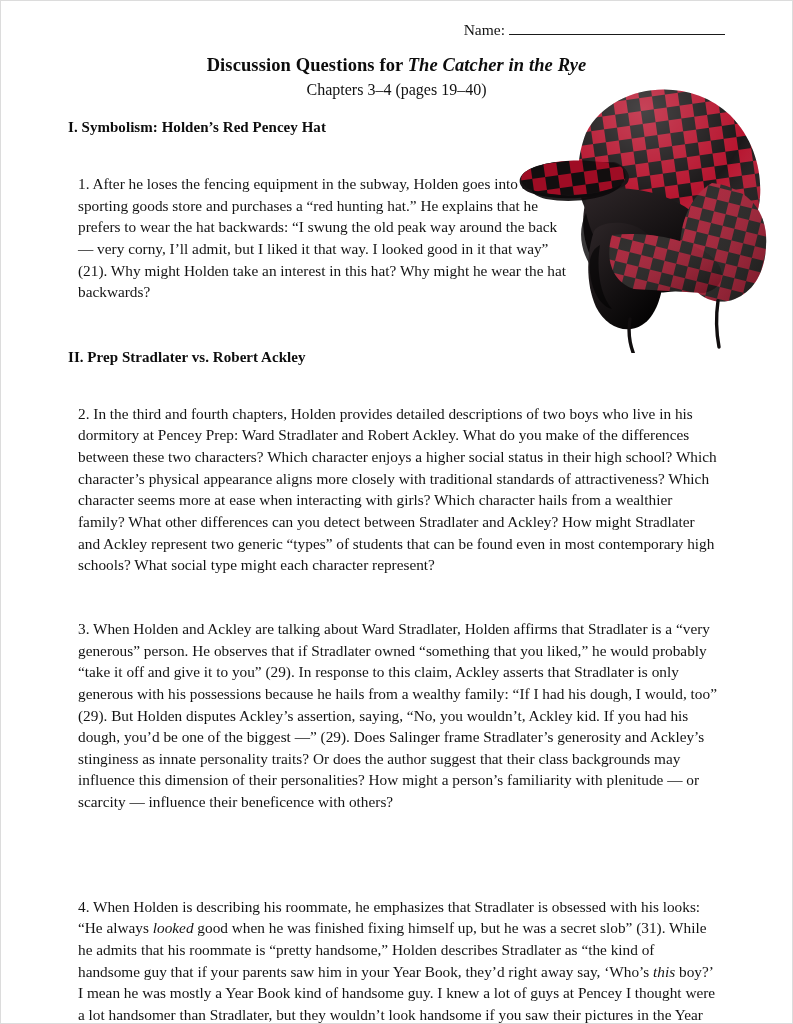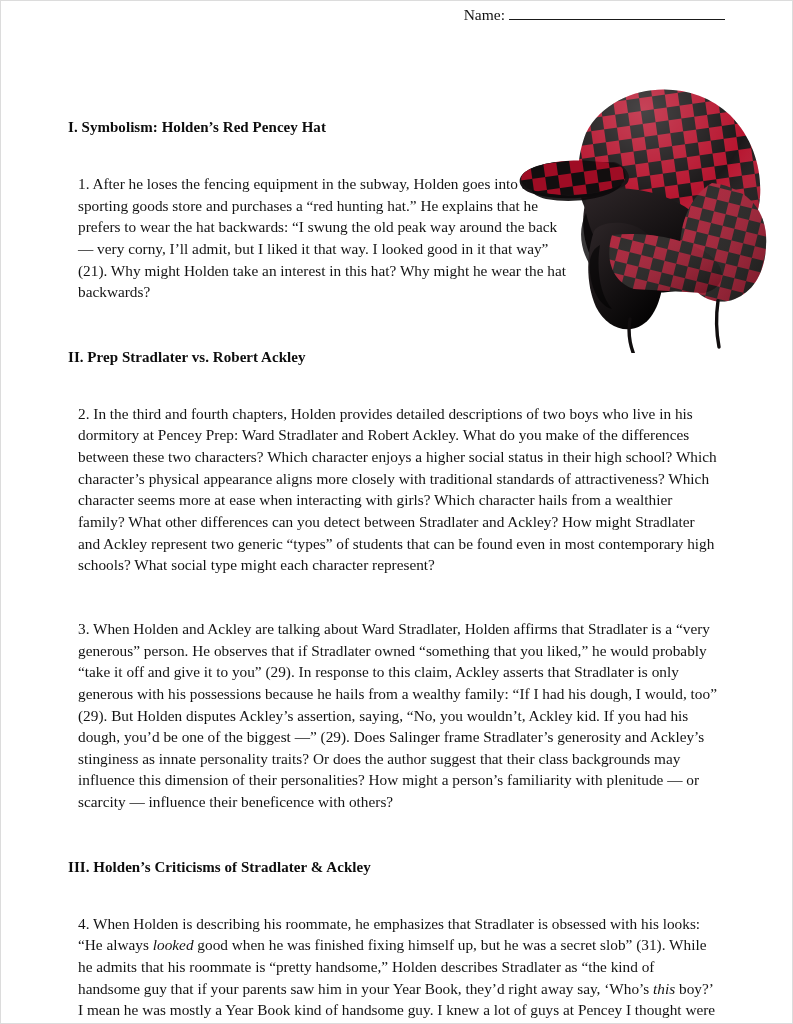--- a/index.html
+++ b/index.html
@@ -18,21 +18,21 @@
     width: 793px;
     height: 1024px;
     background: #ffffff;
     border: 1px solid #dcdcdc;
     overflow: hidden;
   }
 
   
   .name-row {
     position: absolute;
-    top: 5px;
+    top: 20px;
     left: 0;
     width: 100%;
     padding-right: 67px;
     display: flex;
     justify-content: flex-end;
     align-items: baseline;
     font-size: 15.5px;
     color: #111;
   }
   .name-label { white-space: pre; }
@@ -115,20 +115,24 @@
 </head>
 <body>
 
 <div class="page">
 
   <div class="name-row">
     <span class="name-label">Name:</span>
     <span class="name-blank"></span>
   </div>
 
+  <div class="title-block">
+    <div class="doc-title"><span>Discussion Questions for </span><span class="book">The Catcher in the Rye</span></div>
+    <div class="doc-subtitle">Chapters 3–4 (pages 19–40)</div>
+  </div>
 
   <div class="hat-figure">
     <svg viewBox="0 0 268 290" xmlns="http://www.w3.org/2000/svg">
       <defs>
 
         <pattern id="plaid" width="26" height="26" patternUnits="userSpaceOnUse" patternTransform="rotate(-8)">
           <rect width="26" height="26" fill="#c8102e"></rect>
           <rect x="0" y="0" width="13" height="13" fill="#151112"></rect>
           <rect x="13" y="13" width="13" height="13" fill="#151112"></rect>
           <rect x="13" y="0" width="13" height="13" fill="#a50d25" opacity="0.55"></rect>
@@ -235,18 +239,17 @@
     <h2 class="sec-head">II. Prep Stradlater vs. Robert Ackley</h2>
     <div class="sp-head-to-q"></div>
     <p class="q"><span>2. In the third and fourth chapters, Holden provides detailed descriptions of two boys who live in his dormitory at Pencey Prep: Ward Stradlater and Robert Ackley. What do you make of the differences between these two characters? Which character enjoys a higher social status in their high school? Which character’s physical appearance aligns more closely with traditional standards of attractiveness? Which character seems more at ease when interacting with girls? Which character hails from a wealthier family? What other differences can you detect between Stradlater and Ackley? How might Stradlater and Ackley represent two generic “types” of students that can be found even in most contemporary high schools? What social type might each character represent?</span></p>
 
     <div class="sp-q-to-q"></div>
 
     <p class="q"><span>3. When Holden and Ackley are talking about Ward Stradlater, Holden affirms that Stradlater is a “very generous” person. He observes that if Stradlater owned “something that you liked,” he would probably “take it off and give it to you” (29). In response to this claim, Ackley asserts that Stradlater is only generous with his possessions because he hails from a wealthy family: “If I had his dough, I would, too” (29). But Holden disputes Ackley’s assertion, saying, “No, you wouldn’t, Ackley kid. If you had his dough, you’d be one of the biggest —” (29). Does Salinger frame Stradlater’s generosity and Ackley’s stinginess as innate personality traits? Or does the author suggest that their class backgrounds may influence this dimension of their personalities? How might a person’s familiarity with plenitude — or scarcity — influence their beneficence with others?</span></p>
 
     <div class="sp-q-to-head"></div>
 
-    <h2 class="sec-head">III. Holden’s Criticisms of Stradlater &amp; Ackley</h2>
     <div class="sp-head-to-q"></div>
     <p class="q"><span>4. When Holden is describing his roommate, he emphasizes that Stradlater is obsessed with his looks: “He always </span><i>looked</i><span> good when he was finished fixing himself up, but he was a secret slob” (31). While he admits that his roommate is “pretty handsome,” Holden describes Stradlater as “the kind of handsome guy that if your parents saw him in your Year Book, they’d right away say, ‘Who’s </span><i>this</i><span> boy?’ I mean he was mostly a Year Book kind of handsome guy. I knew a lot of guys at Pencey I thought were a lot handsomer than Stradlater, but they wouldn’t look handsome if you saw their pictures in the Year Book” (31-32). What does Holden mean when he describes Stradlater as “a Year Book kind of handsome guy”? Does Holden’s description of Stradlater remind you of people who are skilled at appearing especially good-looking on social media platforms like Instagram? What is it about such people that Holden might be critiquing?</span></p>
   </div>
 
 </div>
 
 </body></html>

